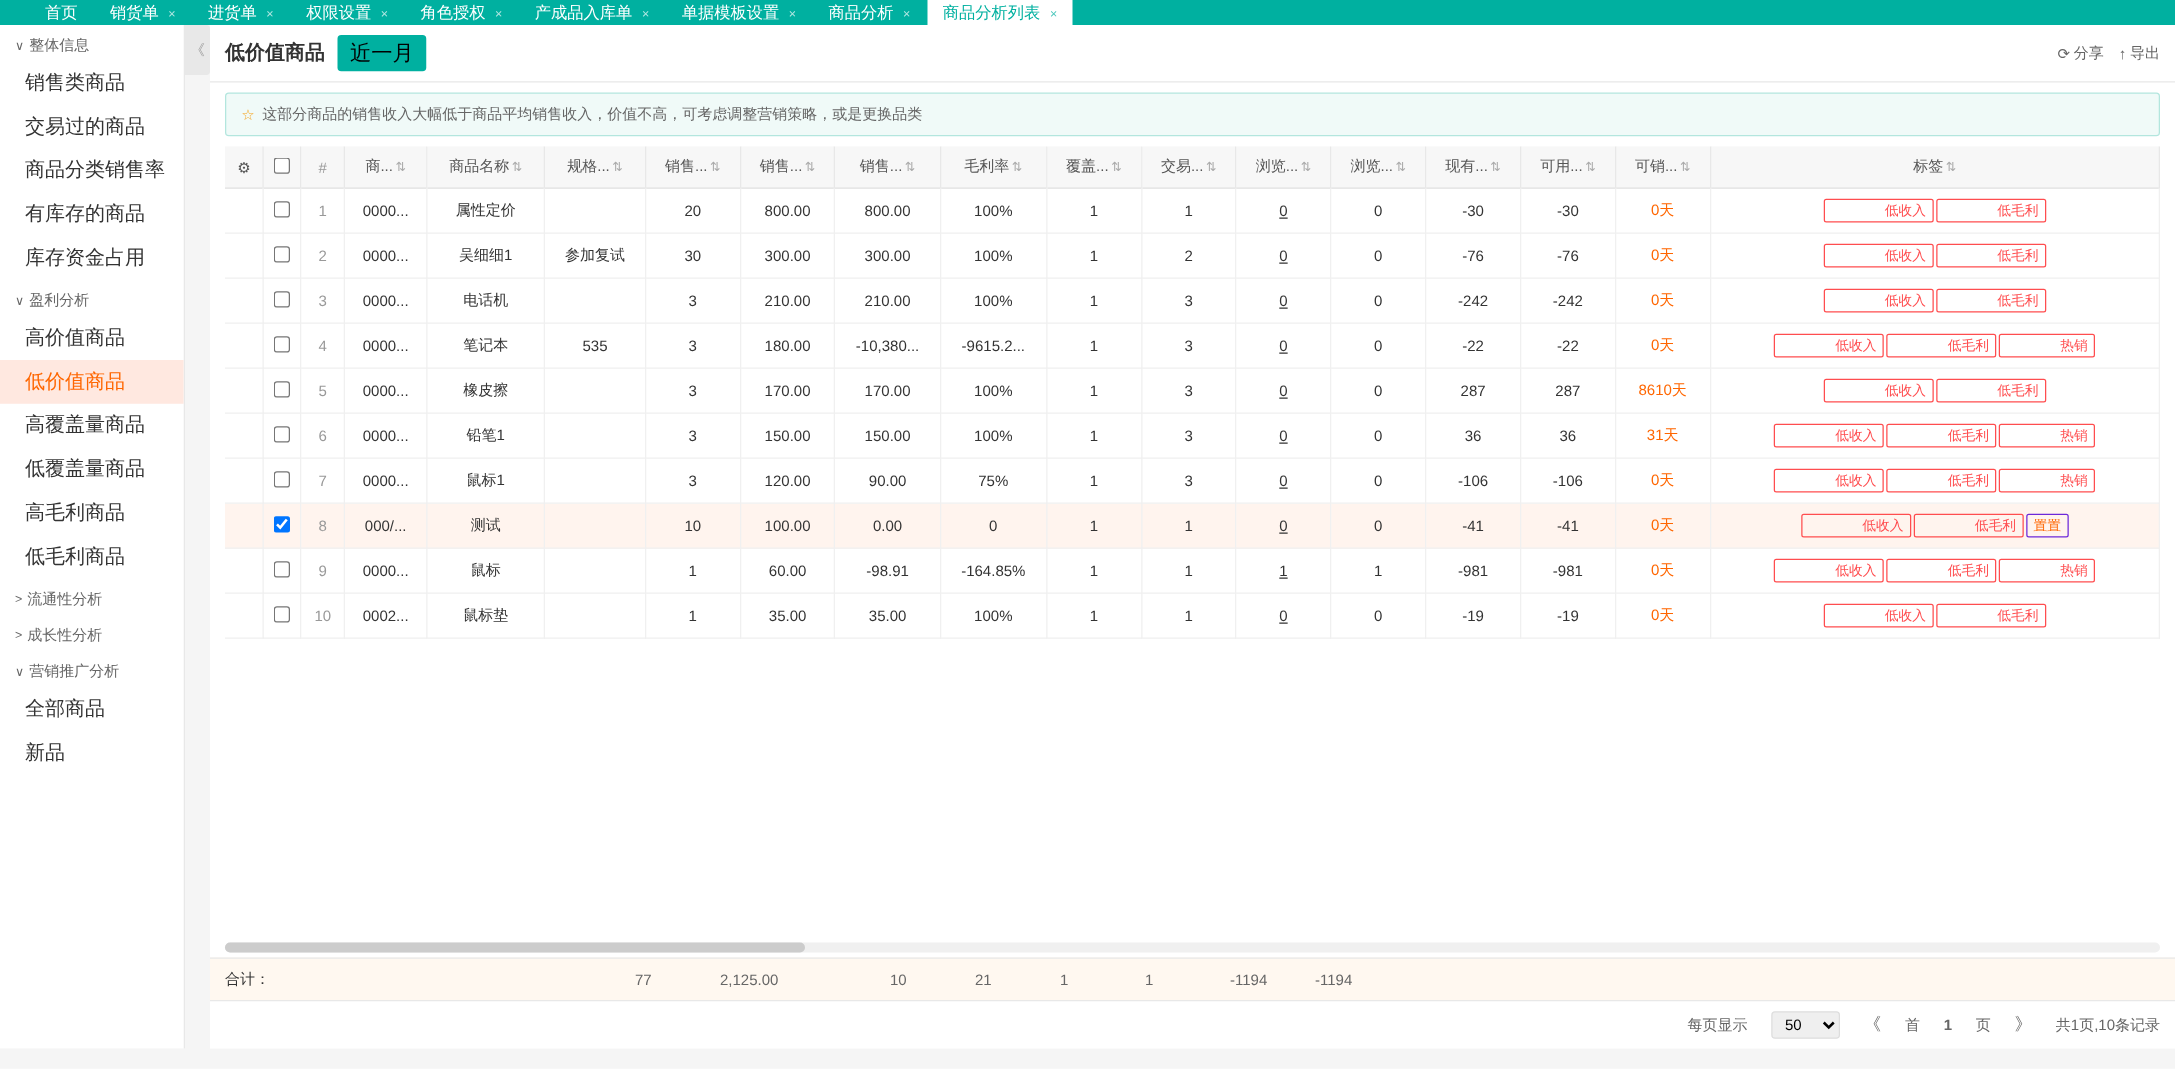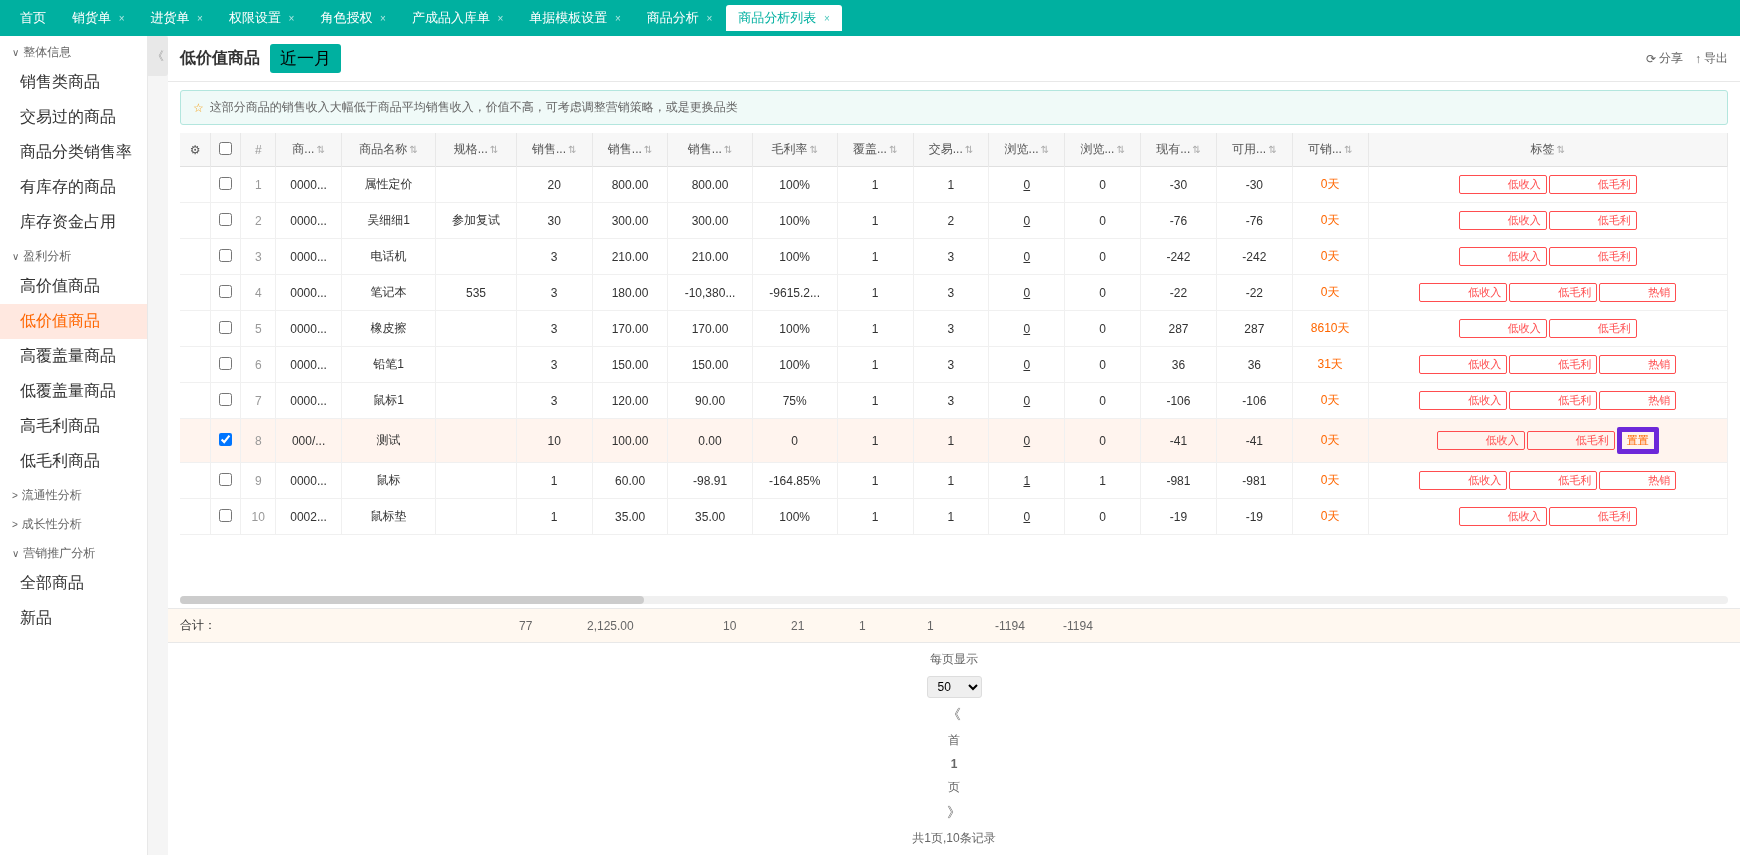--- a/index.html
+++ b/index.html
@@ -3,22 +3,22 @@
   <meta charset="utf-8">
   <style>
     * { box-sizing: border-box; margin: 0; padding: 0; }
     body { font-family: 'Microsoft YaHei', Arial, sans-serif; font-size: 12px; background: #f5f5f5; color: #333; overflow: hidden; }
 
     
     .top-nav {
       background: #00b0a0;
       display: flex;
       align-items: center;
-      height: 36px;
-      padding: 0 8px;
+      height: 20px;
+      padding: 0 24px;
       gap: 2px;
     }
     .nav-item {
       color: #fff;
       padding: 4px 12px;
       cursor: pointer;
       border-radius: 3px 3px 0 0;
       font-size: 13px;
       white-space: nowrap;
     }
@@ -168,49 +168,48 @@
     }
     tr.highlighted td { background: #fff4ee; }
     .tag {
       display: inline-block;
       padding: 1px 5px;
       border-radius: 2px;
       font-size: 11px;
       margin: 1px;
     }
     .tag-red { color: #ff4d4f; border: 1px solid #ff4d4f; padding-left: 48px; }
-    .tag-orange { color: #ff6600; border: 5px solid #6d28d9; text-align: center; }
+    .tag-orange { color: #ff6600; border: 1px solid #6d28d9; text-align: center; }
     .text-orange { color: #ff6600; }
     .underline-link { text-decoration: underline; color: #333; cursor: pointer; }
 
     
     .table-footer {
       display: flex;
       align-items: center;
       padding: 8px 12px;
       border-top: 1px solid #e8e8e8;
       background: #fff8f0;
       font-size: 12px;
       color: #666;
       gap: 8px;
     }
-    .footer-label { color: #333; font-weight: 500; margin-right: 19px; }
+    .footer-label { color: #333; font-weight: 500; margin-right: 8px; }
     .footer-cell { min-width: 60px; text-align: left; }
 
     
     .pagination {
       display: flex;
       align-items: center;
       justify-content: flex-end;
       padding: 8px 12px;
       border-top: 1px solid #e8e8e8;
       background: #fff;
       font-size: 12px;
-      gap: 8px;
-      flex-direction: column;
+      gap: 19px;
     }
     .pagination span { color: #666; }
     .pagination .page-num { font-weight: 600; }
     .page-size-select {
       border: 1px solid #ddd;
       border-radius: 3px;
       padding: 2px 6px;
       font-size: 12px;
     }
     .page-btn {

